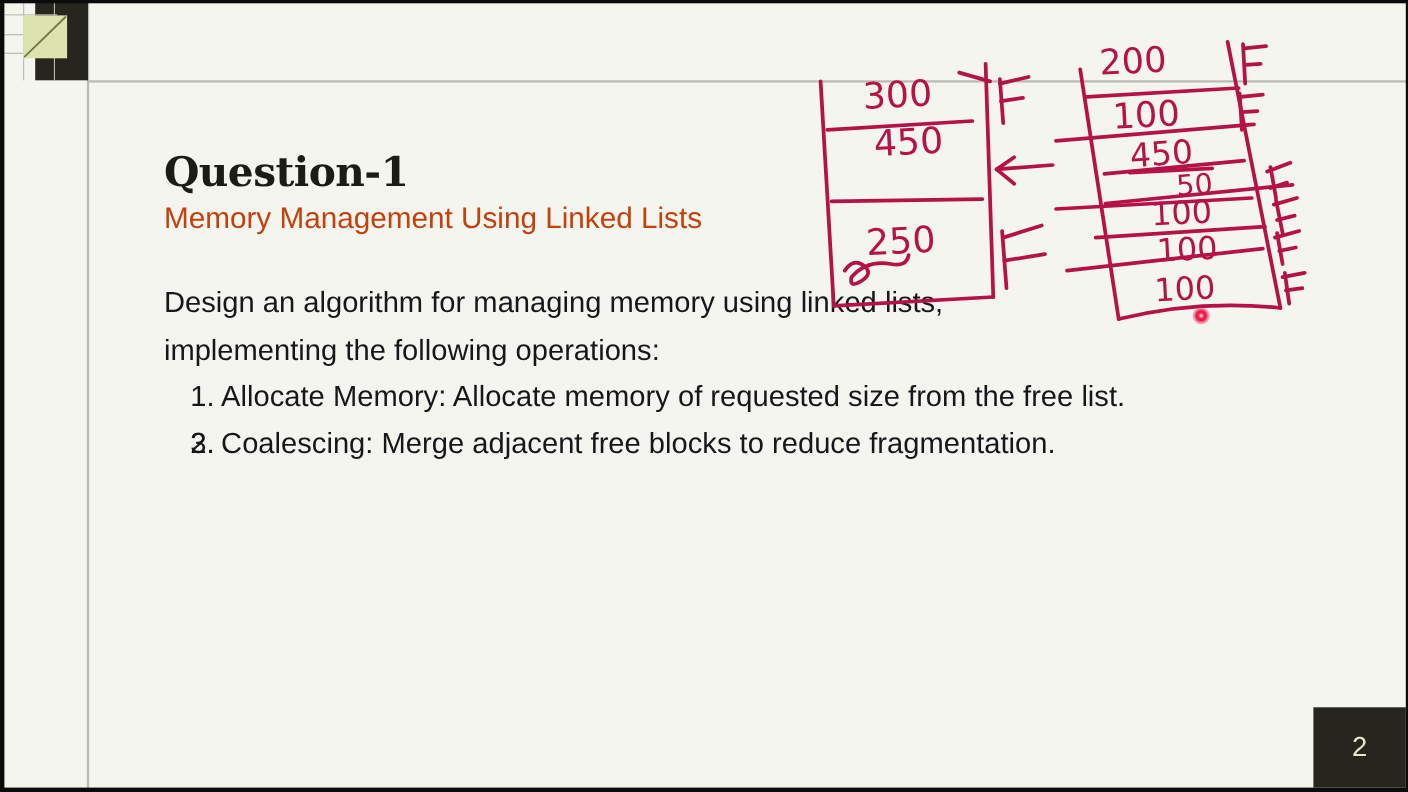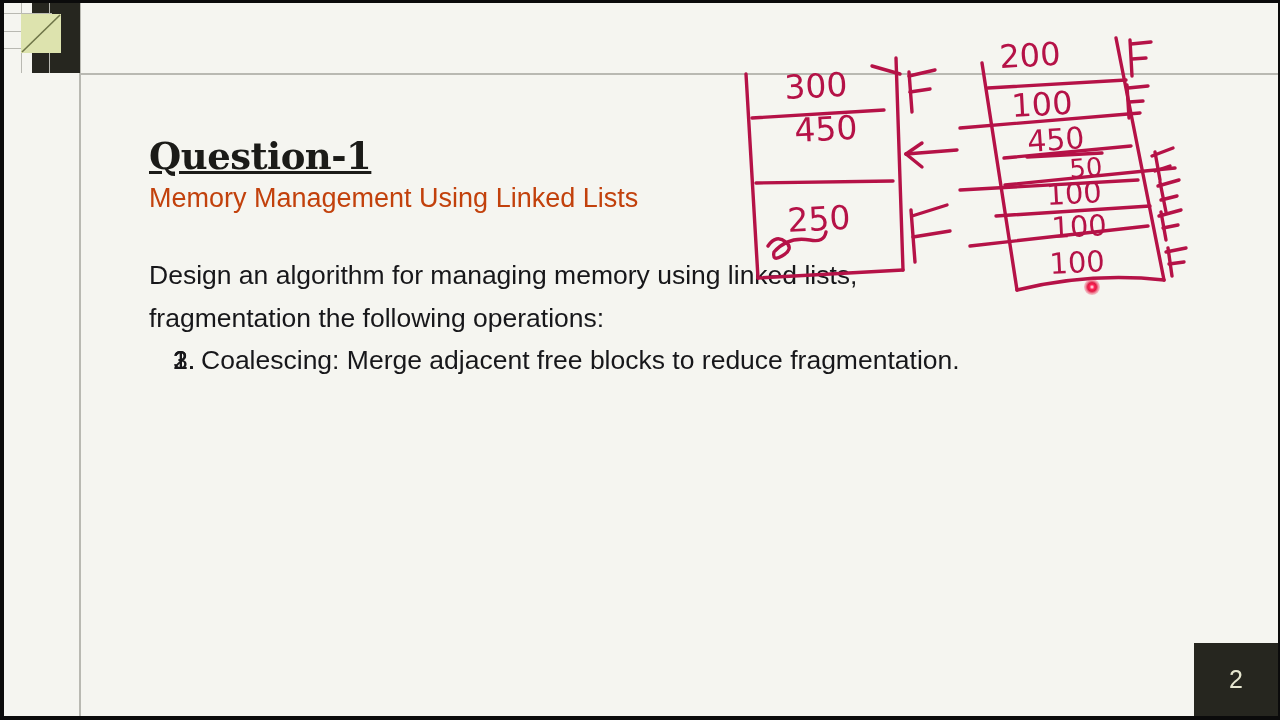--- a/index.html
+++ b/index.html
@@ -95,21 +95,20 @@
     z-index: 5;
   }
   #slide-title {
     font-family: "DejaVu Serif", serif;
     font-weight: bold;
     font-size: 37px;
     letter-spacing: -0.5px;
     color: #1b1b18;
     line-height: 1.05;
     margin: 0 0 6px 0;
-    text-decoration: underline;
   }
   #slide-subtitle {
     font-family: "Liberation Sans", sans-serif;
     font-size: 27px;
     color: #c2410c;
     line-height: 1.25;
     margin: 0;
   }
   #body-block {
     margin-top: 38px;
@@ -210,25 +209,26 @@
       </svg>
     </div>
   </div>
 
   <div id="content">
     <h1 id="slide-title">Question-1</h1>
     <div id="slide-subtitle">Memory Management Using Linked Lists</div>
 
     <div id="body-block">
       <div class="body-line">Design an algorithm for managing memory using linked lists,</div>
-      <div class="body-line">fragmentation the following operations:</div>
+      <div class="body-line">implementing the following operations:</div>
 
       <ol id="ordered-list">
         <li>
           <span class="num">1.</span>
+          <span>Allocate Memory: Allocate memory of requested size from the free list.</span>
         </li>
         <li>
           <span class="num">2.</span>
         </li>
         <li>
           <span class="num">3.</span>
           <span>Coalescing: Merge adjacent free blocks to reduce fragmentation.</span>
         </li>
       </ol>
     </div>

